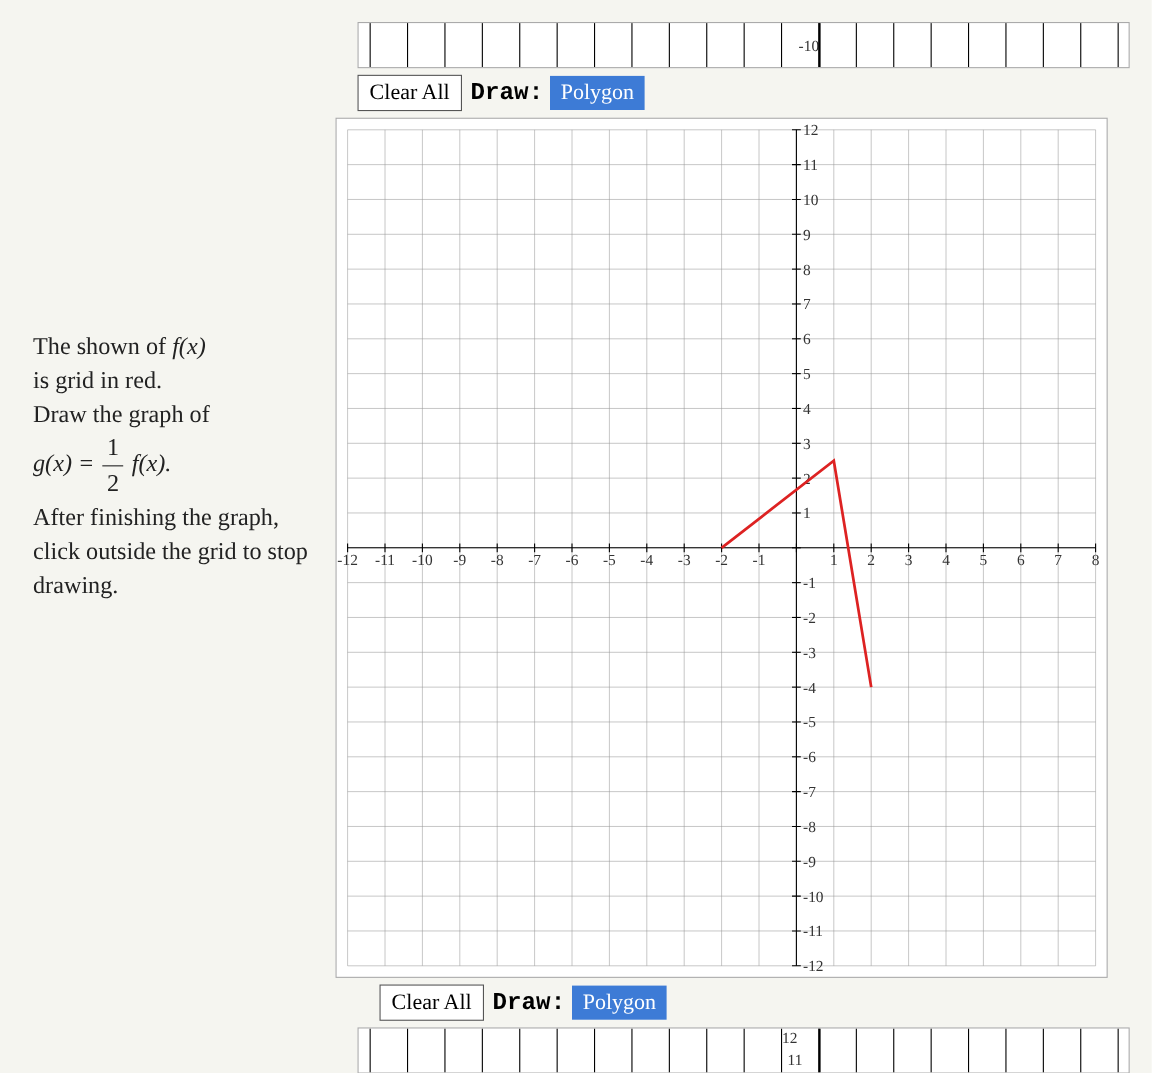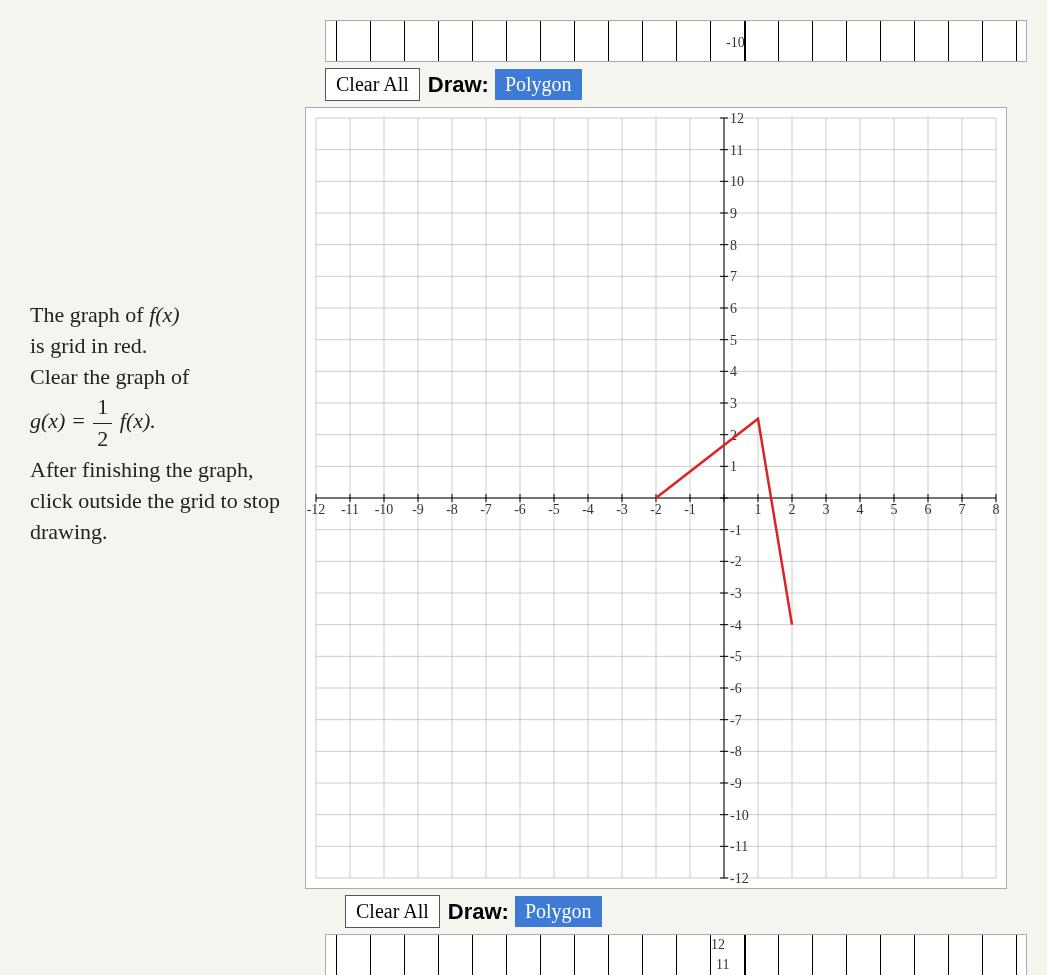--- a/index.html
+++ b/index.html
@@ -32,21 +32,21 @@
   .clear-btn {
     border: 1px solid #555;
     background: #fff;
     padding: 4px 10px;
     margin-right: 8px;
     cursor: pointer;
     font-family: 'Comic Sans MS', cursive;
     font-size: 20px;
   }
   .draw-label {
-    font-family: Liberation Sans, sans-serif;
+    font-family: Liberation Mono, monospace;
     font-weight: bold;
     margin-right: 6px;
   }
   .polygon-btn {
     background: #3d7bd6;
     color: #fff;
     padding: 4px 10px;
     cursor: pointer;
     font-family: 'Comic Sans MS', cursive;
     font-size: 20px;
@@ -62,23 +62,23 @@
   .grid-strip { position:relative; height:40px; margin-left:20px; margin-right:0; background:#fff; border:1px solid #aaa; overflow:hidden;}
   .strip-tick { position:absolute; top:0; width:1px; height:100%; background:#000;}
   .strip-lbl { position:absolute; top:14px; font-family:'Comic Sans MS', cursive; font-size:14px; color:#333;}
   .math-it { font-style: italic; font-family: 'Times New Roman', serif;}
 </style>
 </head>
 <body>
 
 <div class="left-panel">
   <div>
-    <span>The graph of </span><span class="math-it">f(x)</span><br>
+    <span>The shown of </span><span class="math-it">f(x)</span><br>
     <span>is grid in red.</span><br>
-    <span>Clear the graph of</span><br>
+    <span>Draw the graph of</span><br>
     <span class="math-it">g(x) = </span>
     <span class="frac">
       <span class="num">1</span>
       <span class="den">2</span>
     </span>
     <span class="math-it">f(x).</span><br>
     <span>After finishing the graph, click outside the grid to stop drawing.</span>
   </div>
 </div>
 

